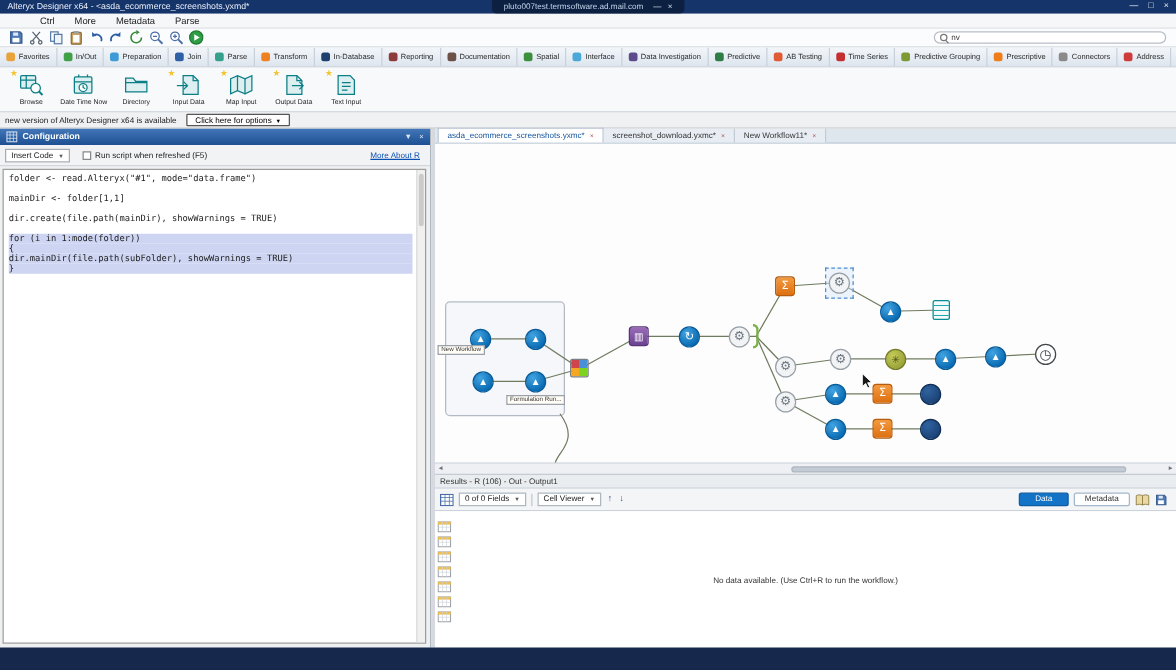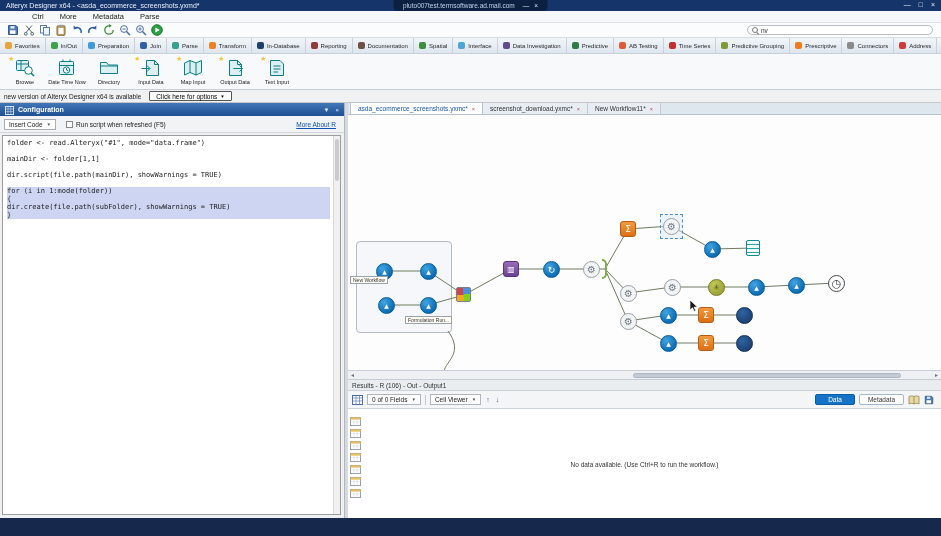--- a/index.html
+++ b/index.html
@@ -441,25 +441,25 @@
         <span class="cb"></span>
         <span class="cb-label">Run script when refreshed (F5)</span>
         <span class="more-link">More About R</span>
       </div>
       <div class="code-area">
         <div id="code-lines">
             <div class="code-line">folder &lt;- read.Alteryx("#1", mode="data.frame")</div>
             <div class="code-line"></div>
             <div class="code-line">mainDir &lt;- folder[1,1]</div>
             <div class="code-line"></div>
-            <div class="code-line">dir.script(file.path(mainDir), showWarnings = TRUE)</div>
+            <div class="code-line">dir.create(file.path(mainDir), showWarnings = TRUE)</div>
             <div class="code-line"></div>
             <div class="code-line hl">for (i in 1:mode(folder))</div>
             <div class="code-line hl">{</div>
-            <div class="code-line hl">dir.create(file.path(subFolder), showWarnings = TRUE)</div>
+            <div class="code-line hl">dir.mainDir(file.path(subFolder), showWarnings = TRUE)</div>
             <div class="code-line hl">}</div>
           </div>
         <div class="code-vscroll"></div>
       </div>
     </div>
 
     <div class="splitter"></div>
 
     <div class="right-panel">
       <div class="tab-bar">

